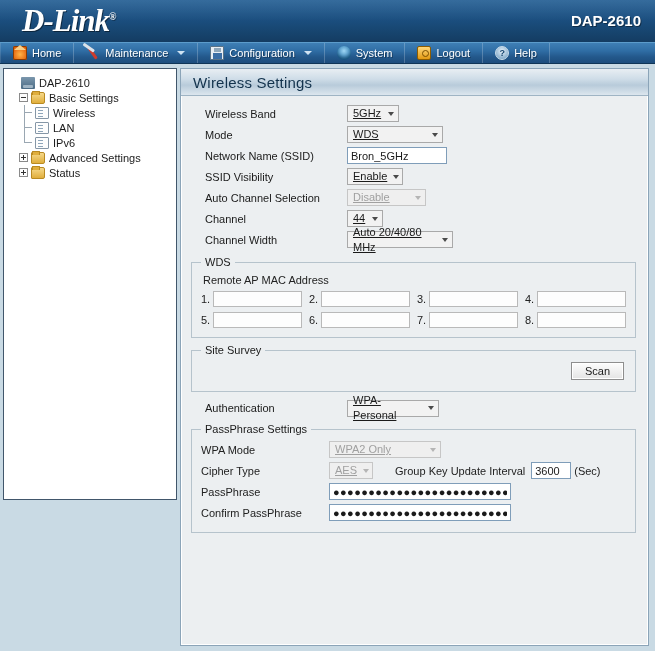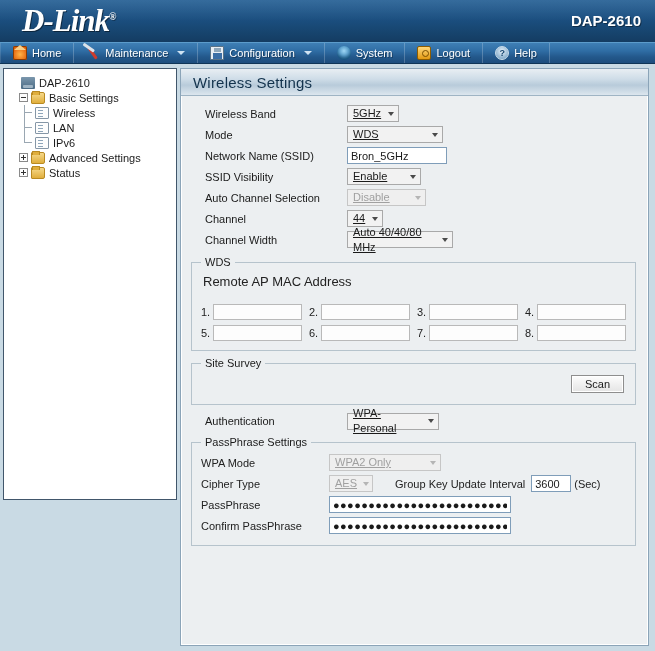--- a/index.html
+++ b/index.html
@@ -136,21 +136,21 @@
     border:1px solid #7f9db9; background:#ffffff; color:#1a1a1a; padding:0 3px;
   }
 
   
   fieldset.grp {
     border:1px solid #b6c3cc; margin: 6px 2px 0 2px; padding: 4px 9px 9px 9px;
     background:#eceff1;
   }
   fieldset.grp > legend { font-size:11px; color:#1a1a1a; padding:0 4px; }
 
-  .mac-title { font-size:13px; margin: 2px 0 15px 2px; }
+  .mac-title { font-size:11px; margin: 2px 0 5px 2px; }
   .mac-grid { display:grid; grid-template-columns: repeat(4,1fr); gap:5px 7px; }
   .mac-cell { display:flex; align-items:center; gap:3px; font-size:11px; }
   .mac-cell input { flex:1 1 auto; width:100%; height:16px; border:1px solid #b9b9b9; background:#fdfdfd; }
 
   .scanrow { display:flex; justify-content:flex-end; margin: 2px 2px 4px 0; }
   .btn {
     font-family:"Liberation Sans", sans-serif; font-size:11px;
     background: linear-gradient(180deg,#fdfdfd,#e4e4e4);
     border:1px solid #8e8e8e; padding: 2px 13px; cursor:pointer; color:#1a1a1a;
     box-shadow: inset 0 0 0 1px #ffffff;
@@ -287,21 +287,21 @@
             </span>
           </div>
 
           <div class="frow">
             <span class="flabel">Network Name (SSID)</span>
             <input class="txt" style="width: 100px;" value="Bron_5GHz">
           </div>
 
           <div class="frow">
             <span class="flabel">SSID Visibility</span>
-            <span class="selbox" style="width:74px">
+            <span class="selbox" style="width:56px">
               <span>Enable</span>
               <span class="sarrow"></span>
             </span>
           </div>
 
           <div class="frow">
             <span class="flabel">Auto Channel Selection</span>
             <span class="selbox dis" style="width:79px">
               <span>Disable</span>
               <span class="sarrow"></span>
@@ -312,21 +312,21 @@
             <span class="flabel">Channel</span>
             <span class="selbox" style="width:36px">
               <span>44</span>
               <span class="sarrow"></span>
             </span>
           </div>
 
           <div class="frow">
             <span class="flabel">Channel Width</span>
             <span class="selbox" style="width:106px">
-              <span>Auto 40/40/80 MHz</span>
+              <span>Auto 20/40/80 MHz</span>
               <span class="sarrow"></span>
             </span>
           </div>
 
           <fieldset class="grp">
             <legend>WDS</legend>
             <div class="mac-title">Remote AP MAC Address</div>
             <div class="mac-grid">
               <div class="mac-cell">
                   <span>1.</span>

